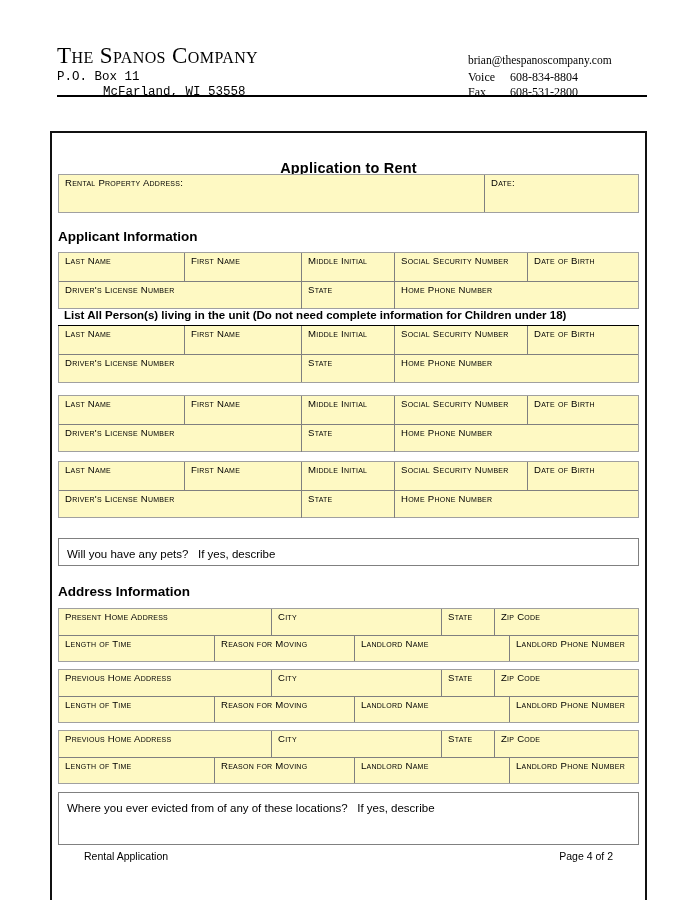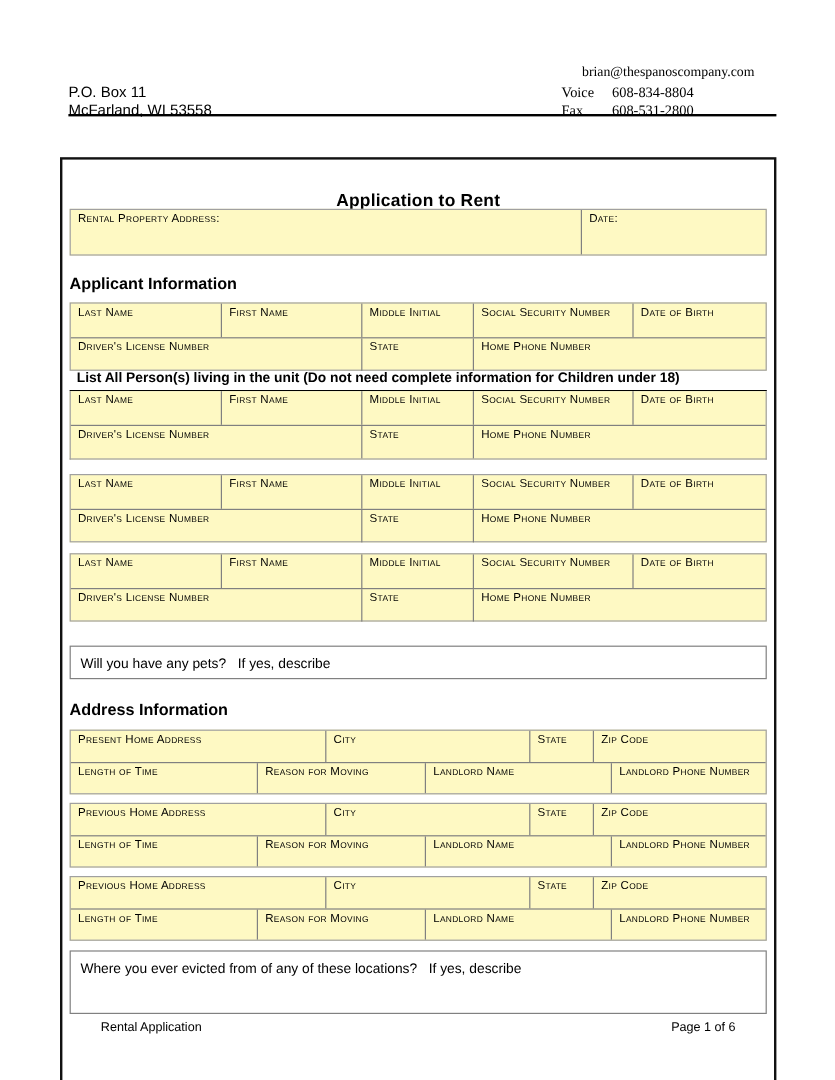--- a/index.html
+++ b/index.html
@@ -31,37 +31,36 @@
     font-family: "Liberation Serif", serif;
     font-size: 23px;
     font-variant: small-caps;
     letter-spacing: 0.4px;
     white-space: nowrap;
     line-height: 1;
   }
   .addr-line {
     position: absolute;
     left: 57px;
-    font-family: Liberation Sans, sans-serif;
+    font-family: Liberation Mono, monospace;
     font-size: 12.5px;
     white-space: nowrap;
     line-height: 1;
   }
   .addr-line1 { top: 71px; }
-  .addr-line2 { top: 86px; }
+  .addr-line2 { top: 86px; margin-left: 46px; }
 
   .contact-email {
     position: absolute;
     left: 468px;
     top: 55px;
     font-family: "Liberation Serif", serif;
     font-size: 11.5px;
     white-space: nowrap;
     line-height: 1;
-    margin-left: 17px;
   }
   .contact-row {
     position: absolute;
     left: 468px;
     font-family: Liberation Serif, serif;
     font-size: 12px;
     white-space: nowrap;
     line-height: 1;
   }
   .contact-row.voice { top: 71px; }
@@ -187,20 +186,21 @@
     position: absolute;
     right: 32px;
     font-size: 10.5px;
     white-space: nowrap;
   }
 </style>
 </head>
 <body>
 
 <div class="letterhead">
+  <div class="company-name">The Spanos Company</div>
   <div class="addr-line addr-line1">P.O. Box 11</div>
   <div class="addr-line addr-line2">McFarland, WI 53558</div>
 
   <div class="contact-email">brian@thespanoscompany.com</div>
   <div class="contact-row voice">
     <span class="lbl">Voice</span><span class="val">608-834-8804</span>
   </div>
   <div class="contact-row fax">
     <span class="lbl">Fax</span><span class="val">608-531-2800</span>
   </div>
@@ -448,15 +448,15 @@
           <span class="caps">Landlord Phone Number</span>
         </div>
     </div>
   </div>
 
   <div class="qbox" style="left:6px; top:659px; width:581px; height:53px;">
     <span class="qtext">Where you ever evicted from of any of these locations?   If yes, describe</span>
   </div>
 
   <div class="footer-left" style="top:717px;">Rental Application</div>
-  <div class="footer-right" style="top:717px;">Page 1 of 6</div>
+  <div class="footer-right" style="top:717px;">Page 4 of 2</div>
 
 </div>
 
 </body></html>

